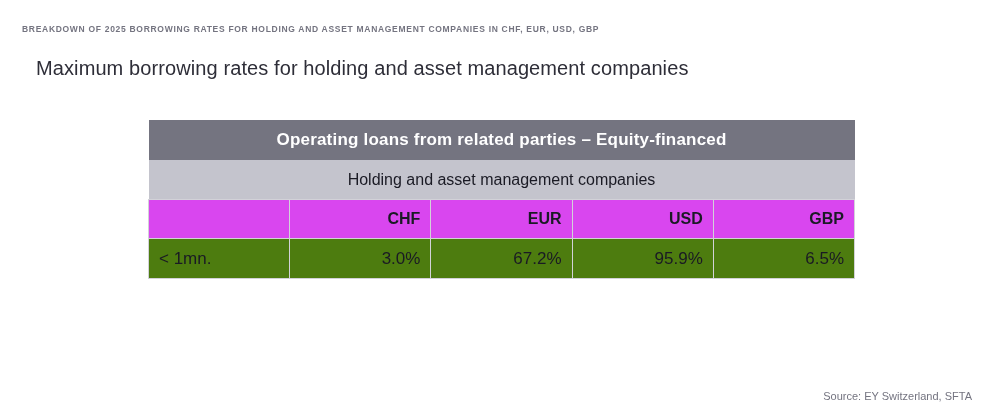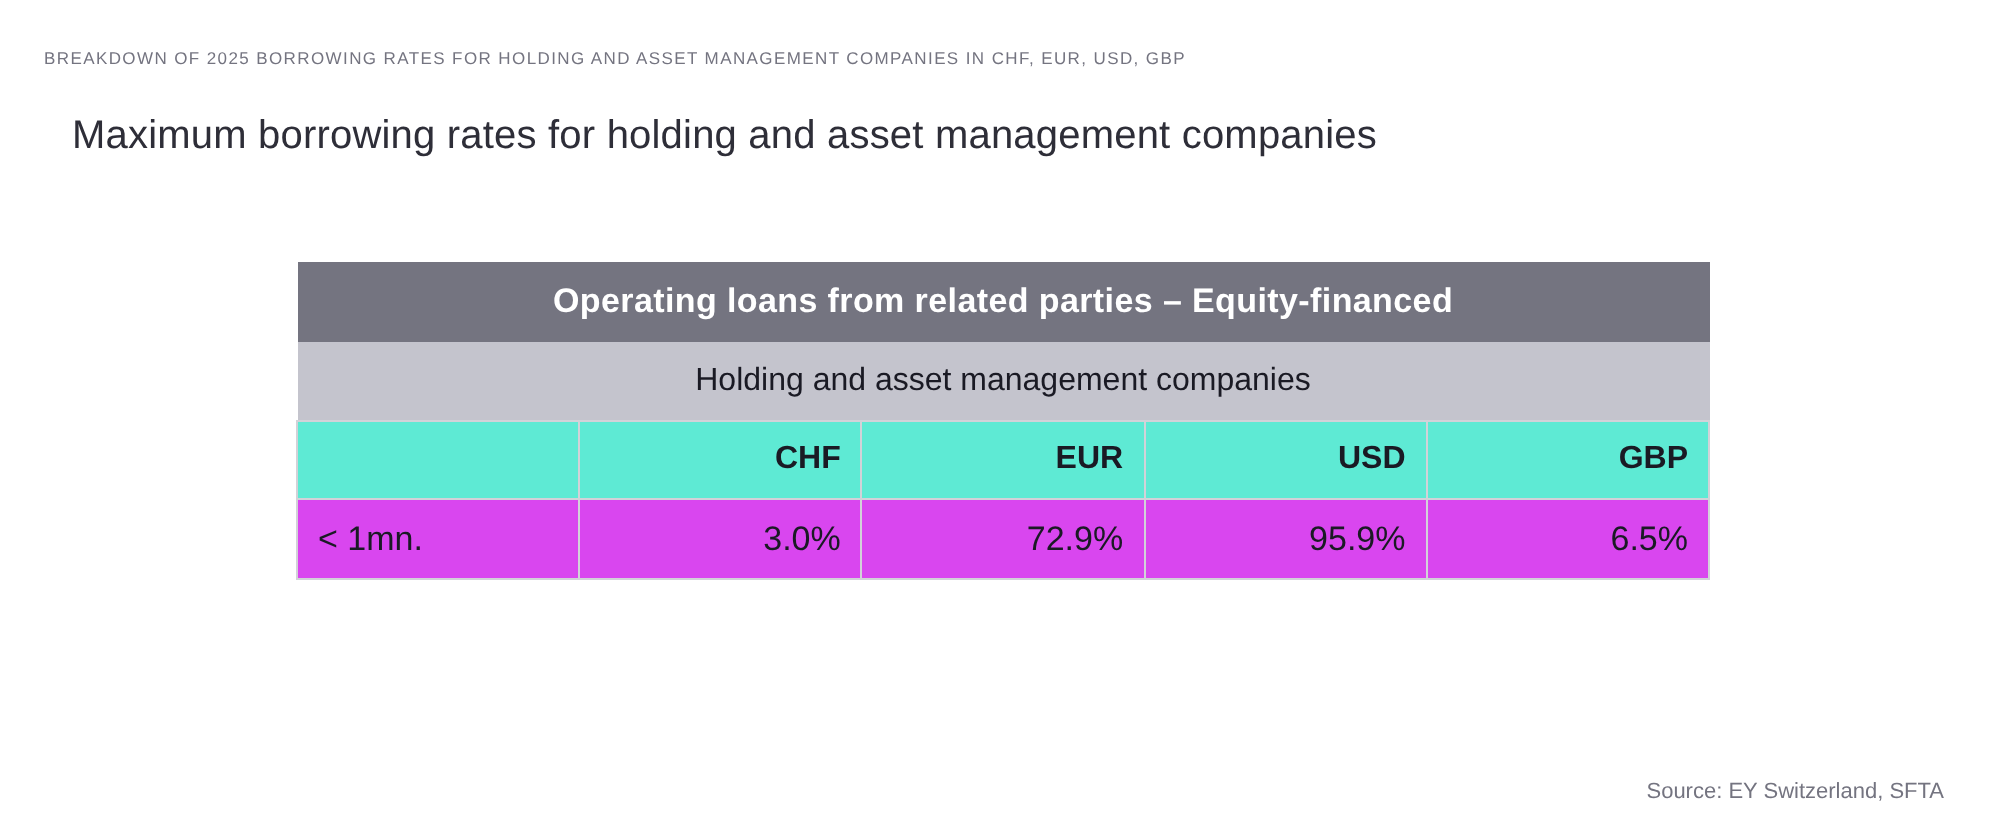--- a/index.html
+++ b/index.html
@@ -13,21 +13,21 @@
     height: 407px;
     background: #ffffff;
     font-family: "Liberation Sans", sans-serif;
     overflow: hidden;
   }
   .eyebrow {
     position: absolute;
     left: 22px;
     top: 24px;
     font-size: 8.5px;
-    font-weight: 400;
+    font-weight: 700;
     letter-spacing: 0.7px;
     color: #747480;
     text-align: right;
   }
   .title {
     position: absolute;
     left: 20px;
     top: 41px;
     margin: 16px;
     font-size: 20px;
@@ -38,21 +38,20 @@
   .table-wrap {
     position: absolute;
     left: 148px;
     top: 120px;
     width: 707px;
   }
   table.rates-table {
     width: 100%;
     border-collapse: collapse;
     table-layout: fixed;
-    margin-top: 11px;
   }
   table.rates-table col { width: 20%; }
   .main-header {
     background: #747480;
     color: #ffffff;
     font-size: 17px;
     font-weight: 700;
     height: 38px;
     text-align: center;
     letter-spacing: 0.2px;
@@ -61,31 +60,31 @@
   .sub-header {
     background: #c4c4cd;
     color: #1a1a24;
     font-size: 16px;
     font-weight: 400;
     height: 37px;
     text-align: center;
     border: none;
   }
   .col-header-row th {
-    background: #5eead4;
+    background: #d946ef;
     color: #1a1a24;
     font-size: 16px;
     font-weight: 700;
     height: 38px;
     text-align: right;
     padding: 0 10px 0 0;
     border: 1px solid #d2d2d8;
   }
   tbody td {
-    background: #d946ef;
+    background: #4d7c0f;
     color: #1a1a24;
     font-size: 17px;
     font-weight: 400;
     height: 39px;
     text-align: right;
     padding: 0 10px 0 0;
     border: 1px solid #d2d2d8;
   }
   tbody td.row-label {
     text-align: left;
@@ -130,21 +129,21 @@
           <th>CHF</th>
           <th>EUR</th>
           <th>USD</th>
           <th>GBP</th>
         </tr>
       </thead>
       <tbody>
         <tr>
           <td class="row-label">&lt; 1mn.</td>
           <td>3.0%</td>
-          <td>72.9%</td>
+          <td>67.2%</td>
           <td>95.9%</td>
           <td>6.5%</td>
         </tr>
       </tbody>
     </table>
   </div>
 
   <div class="source">Source: EY Switzerland, SFTA</div>
 
 </div>

